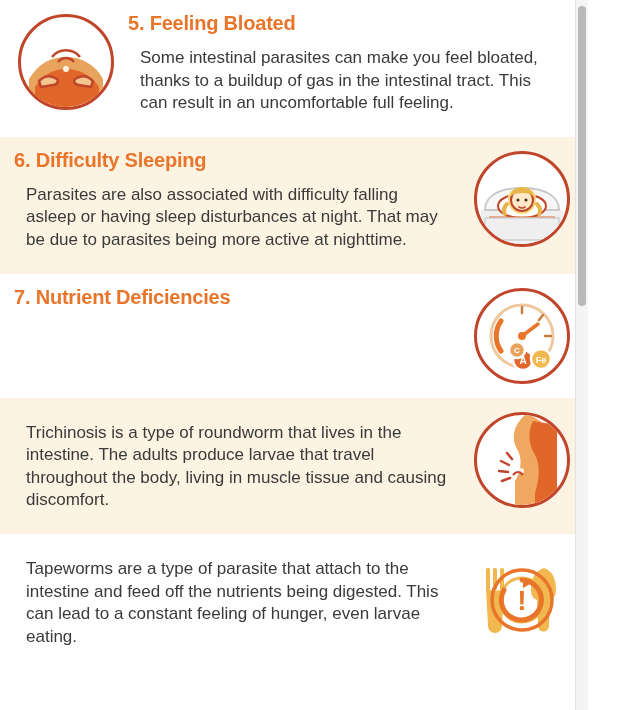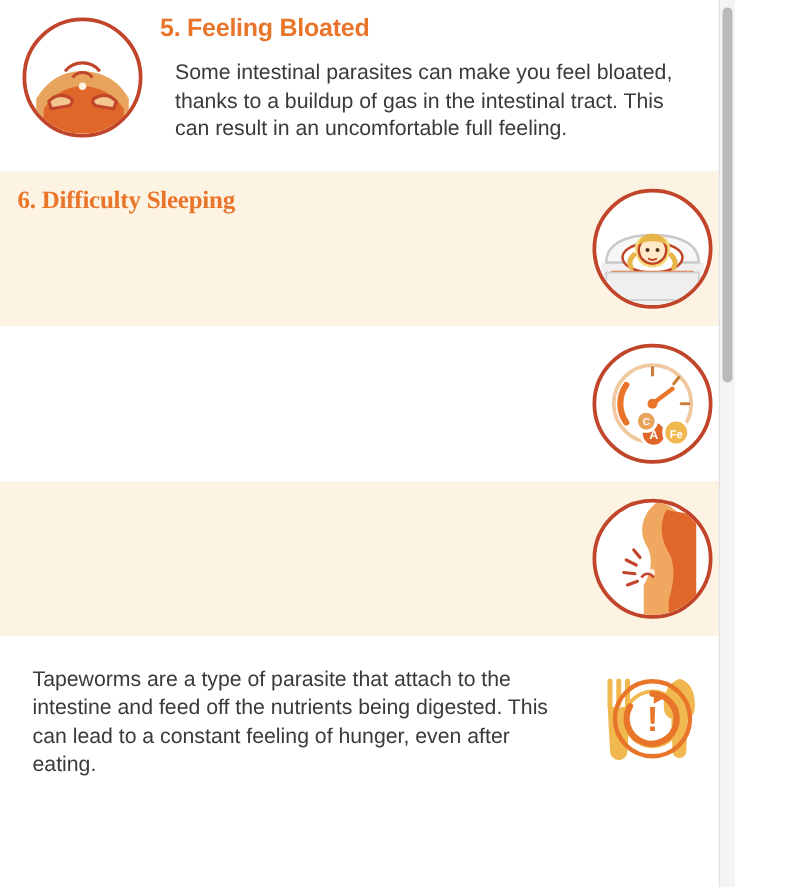--- a/index.html
+++ b/index.html
@@ -23,21 +23,20 @@
   }
   .item {
     position: relative;
     display: flex;
     align-items: flex-start;
     box-sizing: border-box;
     padding: 10px 14px 10px 14px;
   }
   .item.shaded {
     background: #fdf3e3;
-    font-family: Liberation Serif, serif;
   }
   .item.plain {
     background: #ffffff;
   }
   .item.icon-left .icon-wrap { order: 0; margin-right: 10px; }
   .item.icon-left .text-wrap { order: 1; }
   .item.icon-right .icon-wrap { order: 1; margin-left: 8px; }
   .item.icon-right .text-wrap { order: 0; }
 
   .icon-wrap {
@@ -152,20 +151,21 @@
           <path d="M12 64 L78 64" stroke="#e0662a" stroke-width="3"></path>
           <rect x="8" y="64" width="74" height="22" fill="#efefef" stroke="#cfcfcf" stroke-width="1.5"></rect>
         </svg>
       </div>
     </div>
     <div class="text-wrap">
       <p class="heading">
         <span class="num">6.</span>
         <span>Difficulty Sleeping</span>
       </p>
+      <p class="body-text">Parasites are also associated with difficulty falling asleep or having sleep disturbances at night. That may be due to parasites being more active at nighttime.</p>
     </div>
   </div>
 
   <div class="item plain icon-right">
     <div class="icon-wrap">
       <div class="circle">
         <svg width="90" height="90" viewBox="0 0 90 90">
           <circle cx="45" cy="45" r="44" fill="#ffffff"></circle>
           <circle cx="45" cy="45" r="31" fill="none" stroke="#f0c8a0" stroke-width="3"></circle>
           <path d="M24 60 A26 26 0 0 1 24 30" fill="none" stroke="#e8752a" stroke-width="5" stroke-linecap="round"></path>
@@ -177,20 +177,24 @@
           <circle cx="46" cy="69" r="10" fill="#e0662a" stroke="#ffffff" stroke-width="2.5"></circle>
           <text x="46" y="73" font-family="Liberation Sans, sans-serif" font-size="10" font-weight="bold" fill="#ffffff" text-anchor="middle">A</text>
           <circle cx="40" cy="59" r="8" fill="#e8a35c" stroke="#ffffff" stroke-width="2.5"></circle>
           <text x="40" y="62" font-family="Liberation Sans, sans-serif" font-size="8" font-weight="bold" fill="#ffffff" text-anchor="middle">C</text>
           <circle cx="64" cy="68" r="10" fill="#f0b84e" stroke="#ffffff" stroke-width="2.5"></circle>
           <text x="64" y="72" font-family="Liberation Sans, sans-serif" font-size="9" font-weight="bold" fill="#ffffff" text-anchor="middle">Fe</text>
         </svg>
       </div>
     </div>
     <div class="text-wrap">
+      <p class="heading">
+        <span class="num">7.</span>
+        <span>Nutrient Deficiencies</span>
+      </p>
     </div>
   </div>
 
   <div class="item shaded icon-right">
     <div class="icon-wrap">
       <div class="circle">
         <svg width="90" height="90" viewBox="0 0 90 90">
           <circle cx="45" cy="45" r="44" fill="#ffffff"></circle>
           <path d="M48 0 C36 10 34 24 40 34 C46 44 44 56 38 66 L38 90 L74 90 L74 30 C74 14 64 4 52 0 Z" fill="#f0a860"></path>
           <path d="M56 6 C50 18 52 30 58 40 C64 50 62 66 58 78 L58 90 L80 90 L80 10 Z" fill="#e0662a"></path>
@@ -199,20 +203,21 @@
             <line x1="24" y1="46" x2="32" y2="50"></line>
             <line x1="22" y1="56" x2="31" y2="57"></line>
             <line x1="25" y1="66" x2="33" y2="63"></line>
             <line x1="30" y1="38" x2="35" y2="44"></line>
           </g>
           <path d="M36 60 q5 -6 10 0" fill="none" stroke="#c1452a" stroke-width="2"></path>
         </svg>
       </div>
     </div>
     <div class="text-wrap">
+      <p class="body-text">Trichinosis is a type of roundworm that lives in the intestine. The adults produce larvae that travel throughout the body, living in muscle tissue and causing discomfort.</p>
     </div>
   </div>
 
   <div class="item plain icon-right">
     <div class="icon-wrap">
       <div class="circle" style="border:none;">
         <svg width="96" height="96" viewBox="0 0 96 96">
           <g fill="#f0b84e">
             <rect x="12" y="20" width="4" height="22" rx="1.5"></rect>
             <rect x="19" y="20" width="4" height="22" rx="1.5"></rect>
@@ -224,20 +229,20 @@
           </g>
           <circle cx="48" cy="52" r="30" fill="none" stroke="#e8752a" stroke-width="3.5"></circle>
           <circle cx="48" cy="52" r="22" fill="none" stroke="#f0b84e" stroke-width="3"></circle>
           <path d="M48 32 A20 20 0 1 1 30 42" fill="none" stroke="#e8752a" stroke-width="5" stroke-linecap="round"></path>
           <path d="M49 30 l9 5 l-9 5 Z" fill="#e8752a"></path>
           <text x="48" y="62" font-family="Liberation Sans, sans-serif" font-size="28" font-weight="bold" fill="#e8752a" text-anchor="middle">!</text>
         </svg>
       </div>
     </div>
     <div class="text-wrap">
-      <p class="body-text">Tapeworms are a type of parasite that attach to the intestine and feed off the nutrients being digested. This can lead to a constant feeling of hunger, even after eating.</p>
+      <p class="body-text">Tapeworms are a type of parasite that attach to the intestine and feed off the nutrients being digested. This can lead to a constant feeling of hunger, even larvae eating.</p>
     </div>
   </div>
 
   <div class="scrollbar-track">
     <div class="scrollbar-thumb"></div>
   </div>
 </div>
 
 </body></html>

